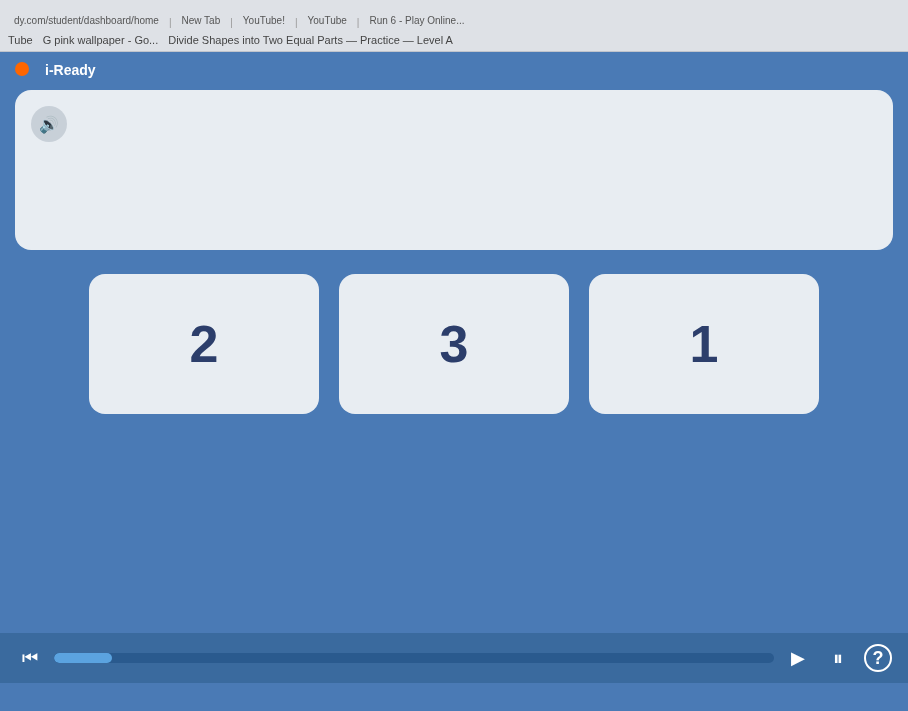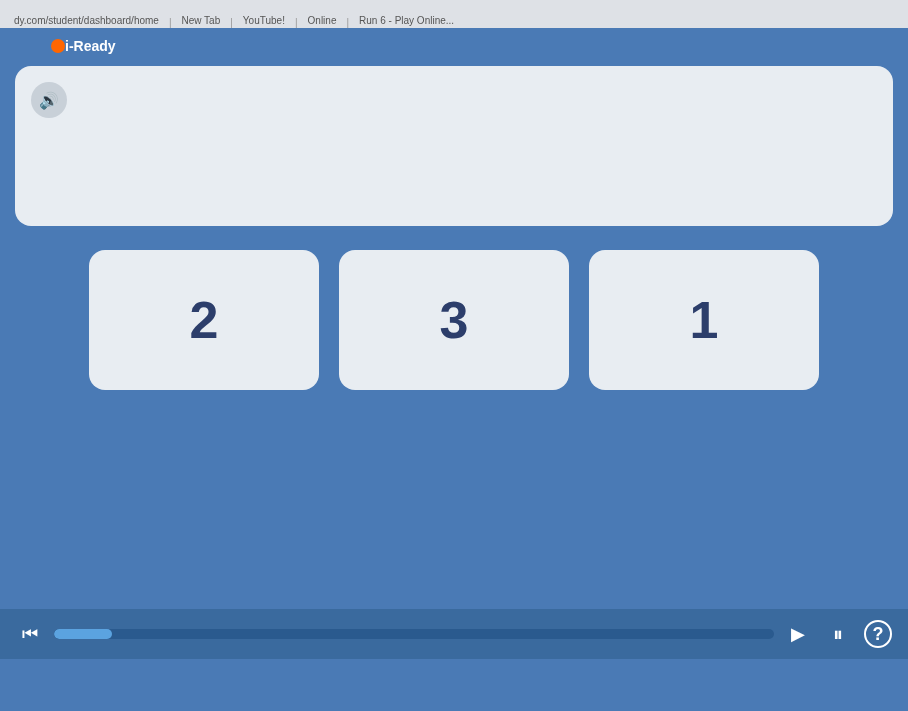--- a/index.html
+++ b/index.html
@@ -72,23 +72,22 @@
 
     .iready-header {
       display: flex;
       align-items: center;
       gap: 6px;
       margin-bottom: 12px;
     }
 
     .iready-logo {
       display: flex;
-      align-items: center;
-      gap: 0;
-      margin-left: 36px;
+      align-items: flex-start;
+      gap: 16px;
     }
 
     .iready-dot {
       width: 14px;
       height: 14px;
       background: #ff6600;
       border-radius: 50%;
       display: inline-block;
     }
 
@@ -255,26 +254,31 @@
   <div class="browser-tabs">
     <div class="tab-items">
       <span class="tab-item">
         <span>dy.com/student/dashboard/home</span>
       </span>
       <span class="tab-separator">|</span>
       <span class="tab-item">New Tab</span>
       <span class="tab-separator">|</span>
       <span class="tab-item">YouTube!</span>
       <span class="tab-separator">|</span>
-      <span class="tab-item">Online</span>
+      <span class="tab-item">YouTube</span>
       <span class="tab-separator">|</span>
       <span class="tab-item">Run 6 - Play Online...</span>
     </div>
   </div>
 
+  <div class="browser-bookmarks">
+    <span class="bookmark-item">Tube</span>
+    <span class="bookmark-item">G pink wallpaper - Go...</span>
+    <span class="bookmark-item">Divide Shapes into Two Equal Parts — Practice — Level A</span>
+  </div>
 </div>
 
 <div class="app-content">
 
   <div class="iready-header">
     <div class="iready-logo">
       <span class="iready-dot"></span>
       <span class="iready-text">i-Ready</span>
     </div>
   </div>

